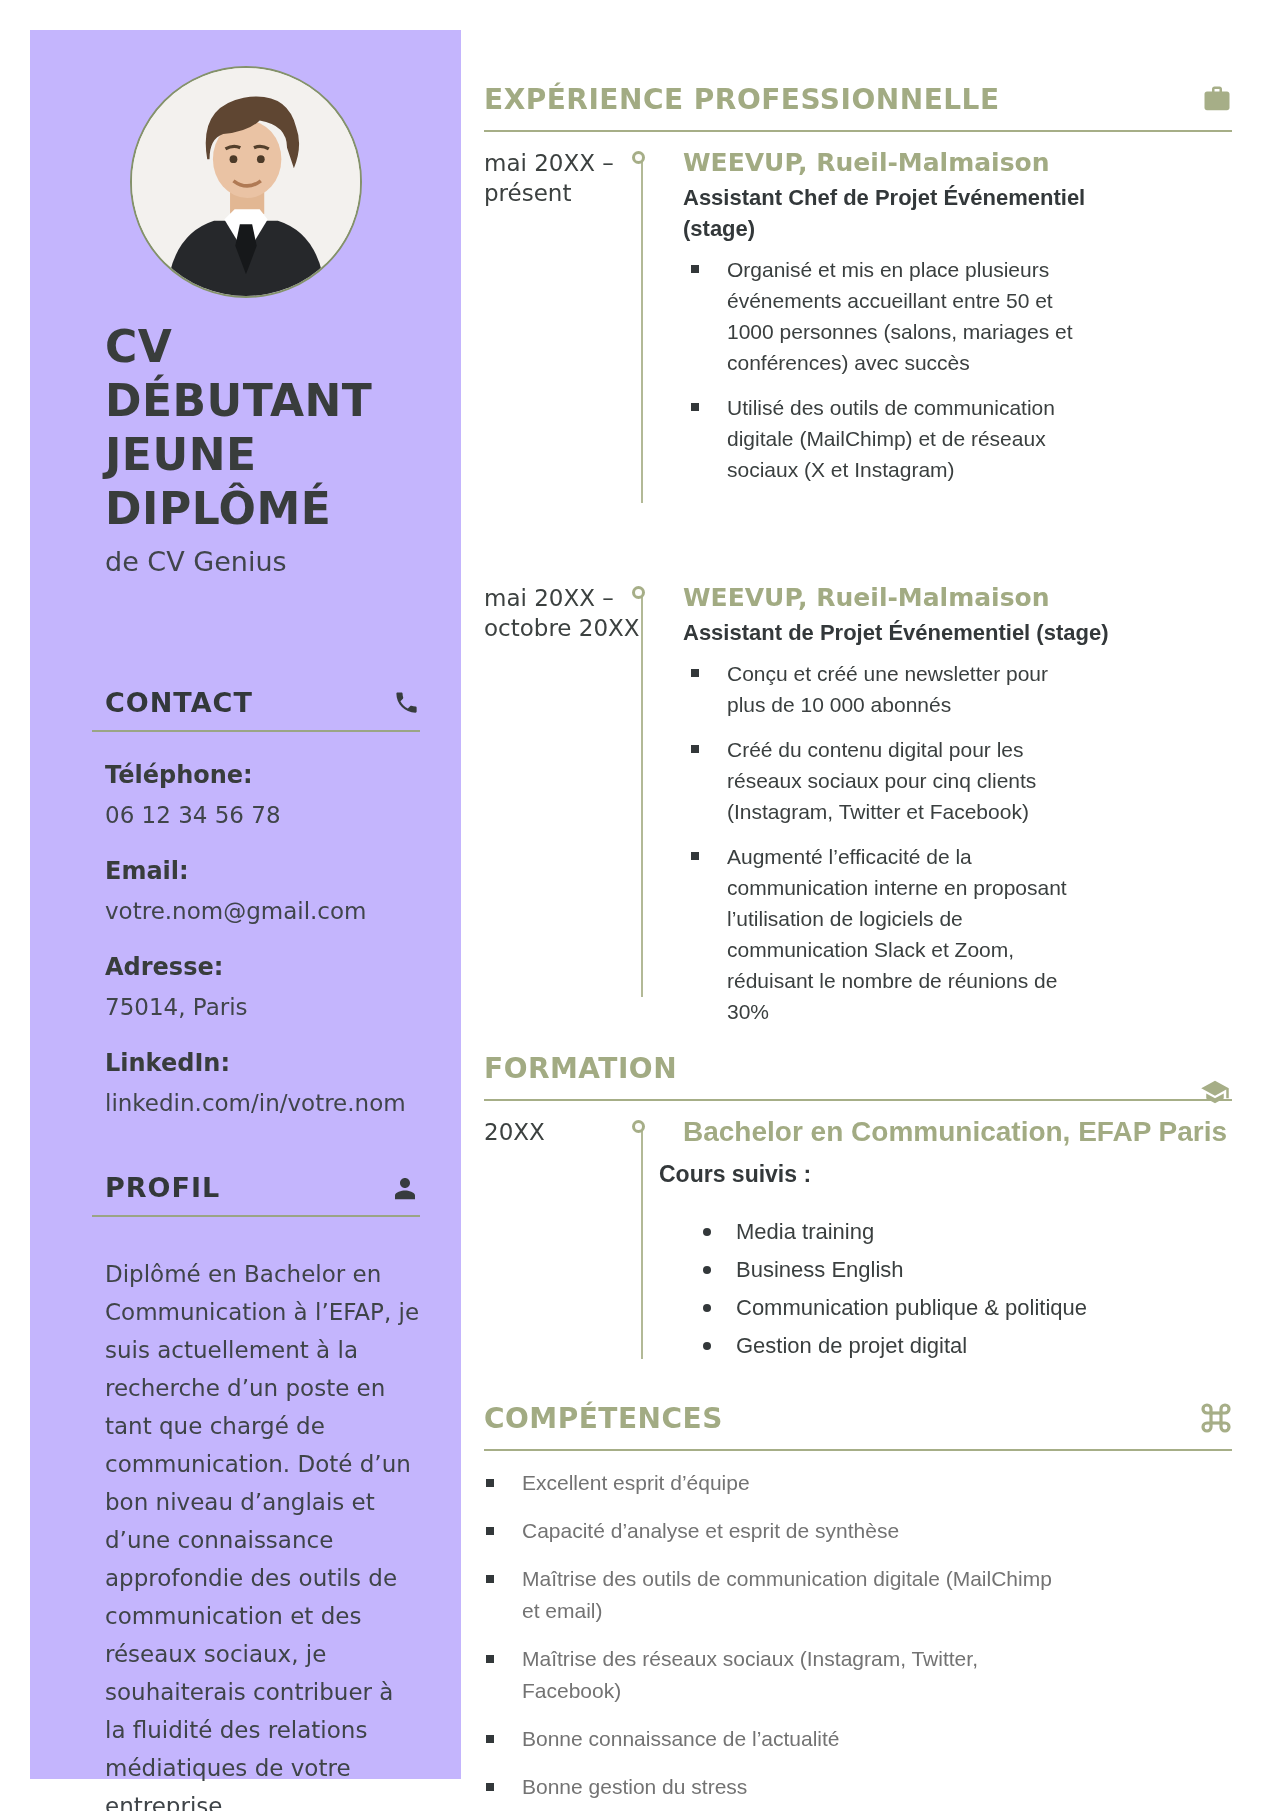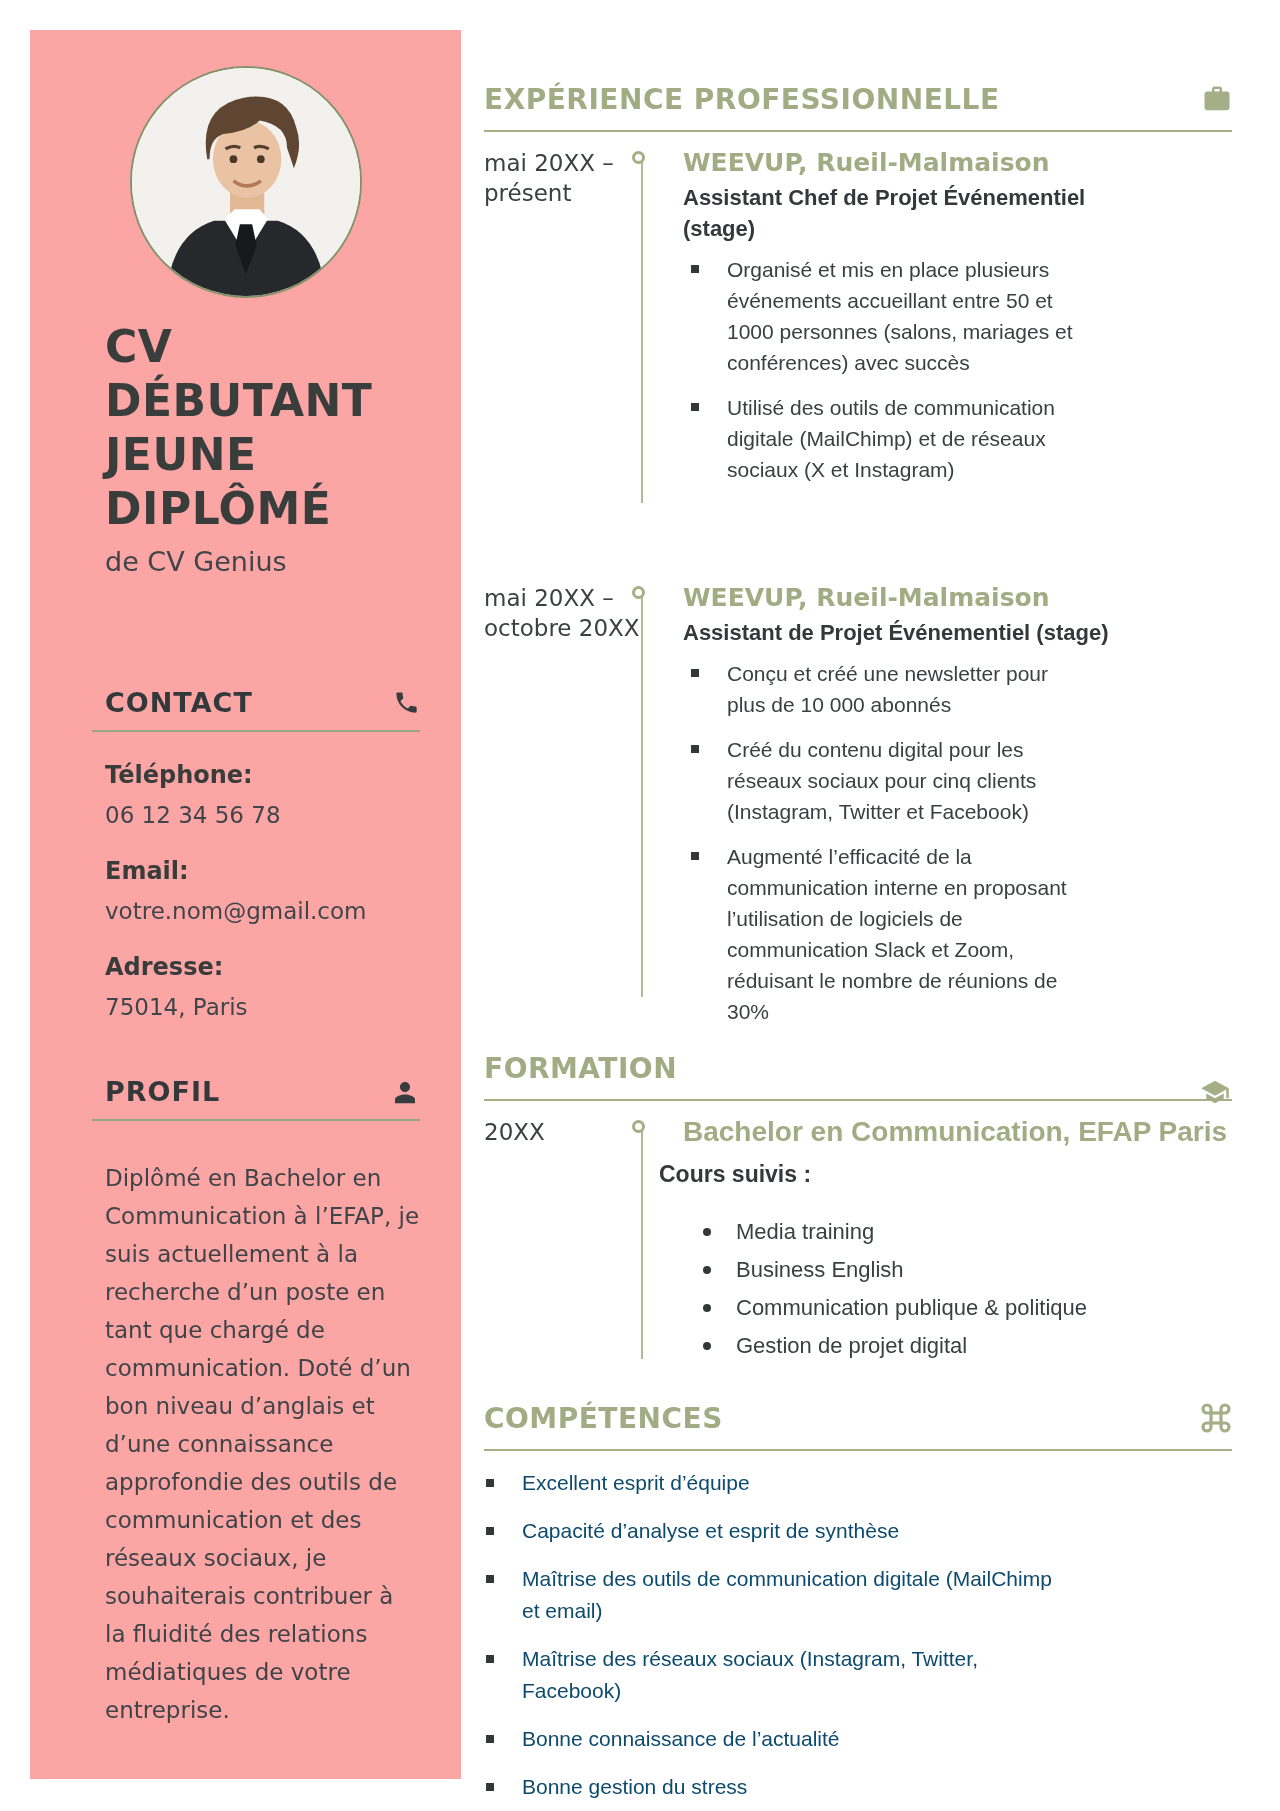--- a/index.html
+++ b/index.html
@@ -1,21 +1,21 @@
 <!DOCTYPE html>
 <html><head>
 <meta charset="utf-8">
 <style>
   * { margin:0; padding:0; box-sizing:border-box; }
   html,body { background:#ffffff; }
   body { font-family:"Liberation Sans", sans-serif; }
   .page { position:relative; width:1280px; height:1811px; background:#ffffff; overflow:hidden; }
 
   
-  .sidebar { position:absolute; left:30px; top:30px; width:431px; height:1749px; background:#fca5a5; }
+  .sidebar { position:absolute; left:30px; top:30px; width:431px; height:1749px; background:#c4b5fd; }
   .photo { width:232px; height:232px; margin:36px auto 0 auto; border-radius:50%; border:2px solid #84926a; overflow:hidden; background:#f3f1ee; }
   .photo svg { display:block; width:100%; height:100%; }
   .inner { padding:0 41px 0 62px; }
   .title { margin:22px 0 0 13px; font-family:"DejaVu Sans", sans-serif; font-weight:bold; font-size:44px; line-height:54px; letter-spacing:0.5px; color:#393d3c; }
   .subtitle { margin:10px 0 0 13px; font-family:"DejaVu Sans", sans-serif; font-size:27px; color:#40454a; }
   .shead { display:flex; justify-content:space-between; align-items:center; }
   .shead.contact { margin-top:110px; }
   .shead.profil { margin-top:56px; }
   .stxt { margin-left:13px; font-family:"DejaVu Sans", sans-serif; font-weight:bold; font-size:27px; letter-spacing:1px; color:#33383a; }
   .sicon svg { display:block; }
@@ -50,21 +50,21 @@
   .e-bullets li::before { content:""; position:absolute; left:8px; top:11px; width:8px; height:8px; background:#33383a; }
 
   .f-title { font-weight:bold; font-size:28px; line-height:30px; color:#a2ab83; }
   .f-body { margin-left:-24px; }
   .f-label { margin-top:12px; font-weight:bold; font-size:23px; line-height:30px; color:#33383a; }
   .f-courses { margin-top:24px; list-style:none; }
   .f-courses li { position:relative; padding-left:77px; font-size:22px; line-height:38px; color:#3a3f3f; }
   .f-courses li::before { content:""; position:absolute; left:44px; top:15px; width:8px; height:8px; border-radius:50%; background:#33383a; }
 
   .skills { margin-top:8px; list-style:none; }
-  .skills li { position:relative; margin-top:16px; padding-left:38px; font-size:21px; line-height:32px; color:#0c4a6e; max-width:575px; }
+  .skills li { position:relative; margin-top:16px; padding-left:38px; font-size:21px; line-height:32px; color:#737373; max-width:575px; }
   .skills li::before { content:""; position:absolute; left:2px; top:12px; width:8px; height:8px; background:#33383a; }
 </style>
 </head>
 <body>
 
 <div class="page">
 
   <aside class="sidebar">
     <div class="photo">
       <svg viewBox="0 0 100 100">
@@ -107,20 +107,24 @@
             <div class="c-value">06 12 34 56 78</div>
           </div>
           <div class="c-item">
             <div class="c-label">Email:</div>
             <div class="c-value">votre.nom@gmail.com</div>
           </div>
           <div class="c-item">
             <div class="c-label">Adresse:</div>
             <div class="c-value">75014, Paris</div>
           </div>
+          <div class="c-item">
+            <div class="c-label">LinkedIn:</div>
+            <div class="c-value">linkedin.com/in/votre.nom</div>
+          </div>
         </div>
 
       <div class="shead profil">
         <span class="stxt">PROFIL</span>
         <span class="sicon">
           <svg width="30" height="30" viewBox="0 0 24 24">
               <path fill="#373c3e" d="M12 12c2.21 0 4-1.79 4-4s-1.79-4-4-4-4 1.79-4 4 1.79 4 4 4zm0 2c-2.67 0-8 1.34-8 4v3h16v-3c0-2.66-5.33-4-8-4z"></path>
             </svg>
         </span>
       </div>

